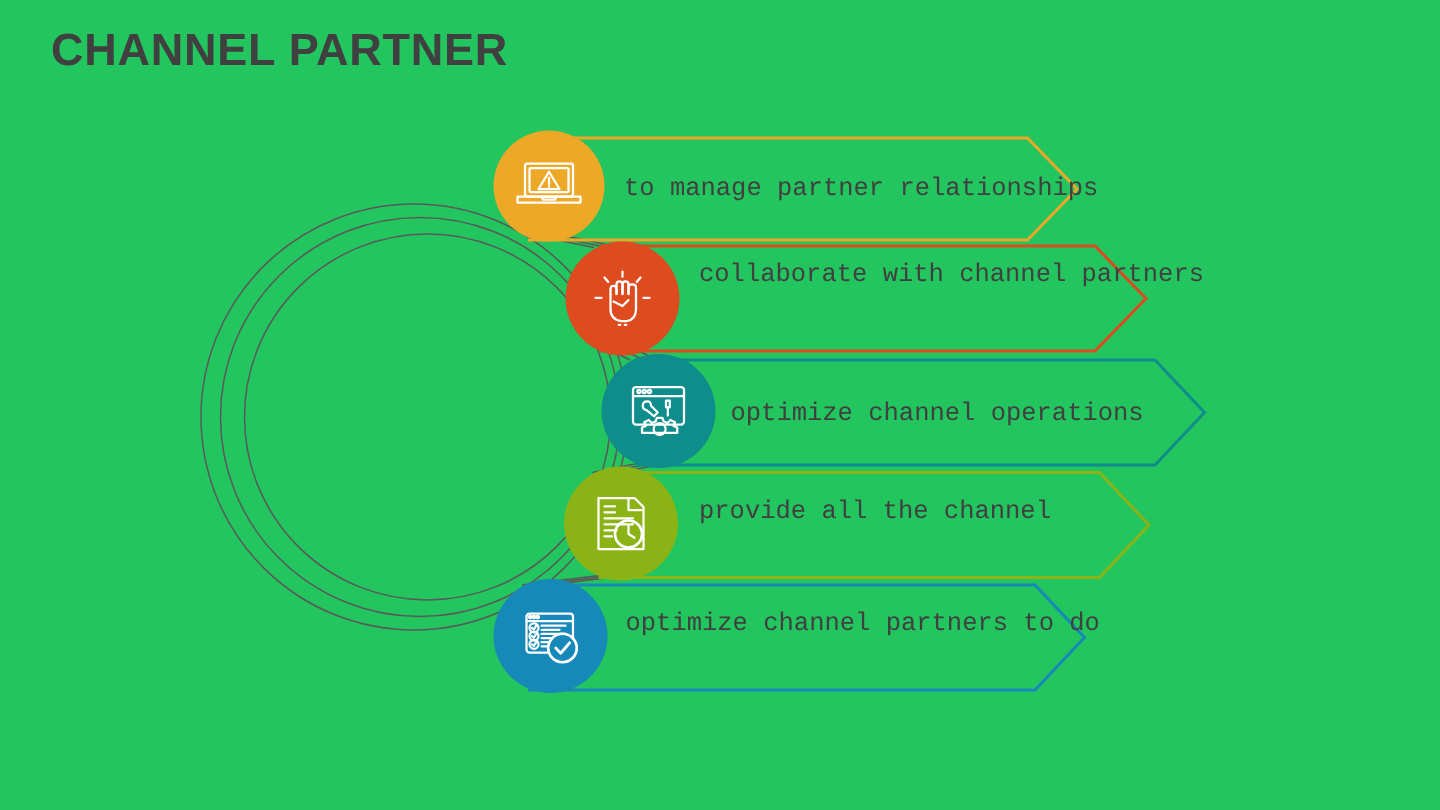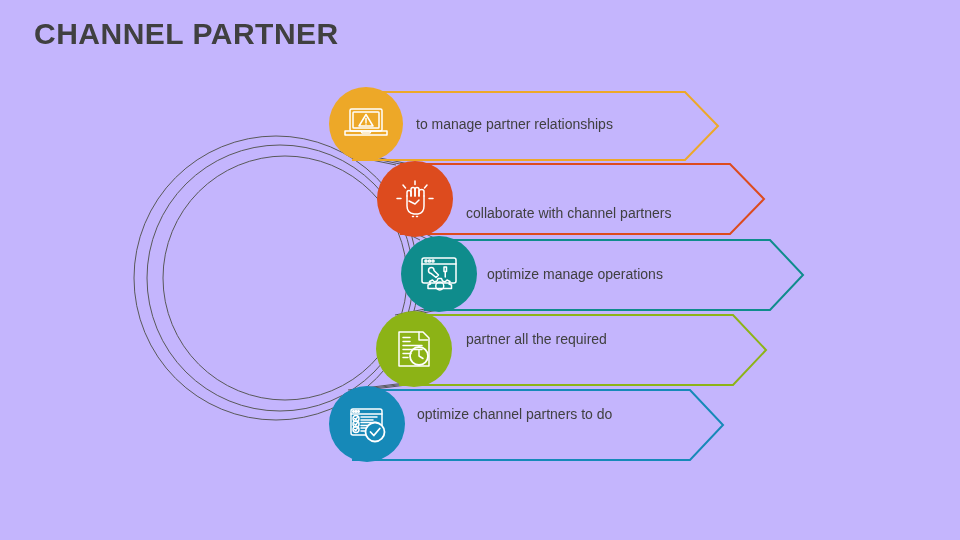--- a/index.html
+++ b/index.html
@@ -11,21 +11,21 @@
     height: 540px;
     background: #f1f1f1;
     font-family: "Liberation Sans", sans-serif;
     overflow: hidden;
     position: relative;
   }
   #slide {
     position: relative;
     width: 960px;
     height: 540px;
-    background: #c4b5fd;
+    background: #22c55e;
   }
   .title {
     position: absolute;
     left: 34px;
     top: 17px;
     font-size: 30px;
     font-weight: bold;
     letter-spacing: 0.5px;
     color: #404040;
     font-family: "Liberation Sans", sans-serif;
@@ -45,24 +45,24 @@
   }
   .svg-layer {
     position: absolute;
     left: 0;
     top: 0;
     width: 960px;
     height: 540px;
   }
   .row-text {
     position: absolute;
-    font-size: 14px;
+    font-size: 17px;
     line-height: 1.42;
     color: #404040;
-    font-family: Liberation Sans, sans-serif;
+    font-family: Liberation Mono, monospace;
   }
 </style>
 </head>
 <body>
 
 <div id="slide">
 
   <div class="title">CHANNEL PARTNER</div>
 
   <svg class="svg-layer" viewBox="0 0 960 540" xmlns="http://www.w3.org/2000/svg">
@@ -171,26 +171,26 @@
         </g>
       </g>
   </svg>
 
   <div class="center-label">
   </div>
 
   <div class="row-text" style="left:416px; top:115px;">
     <div>to manage partner relationships</div>
   </div>
-  <div class="row-text" style="left:466px; top:204px;">
+  <div class="row-text" style="left:466px; top:172px;">
     <div>collaborate with channel partners</div>
   </div>
   <div class="row-text" style="left:487px; top:265px;">
-    <div>optimize manage operations</div>
+    <div>optimize channel operations</div>
   </div>
   <div class="row-text" style="left:466px; top:330px;">
-    <div>partner all the required</div>
+    <div>provide all the channel</div>
   </div>
   <div class="row-text" style="left:417px; top:405px;">
     <div>optimize channel partners to do</div>
   </div>
 
 </div>
 
 </body></html>

